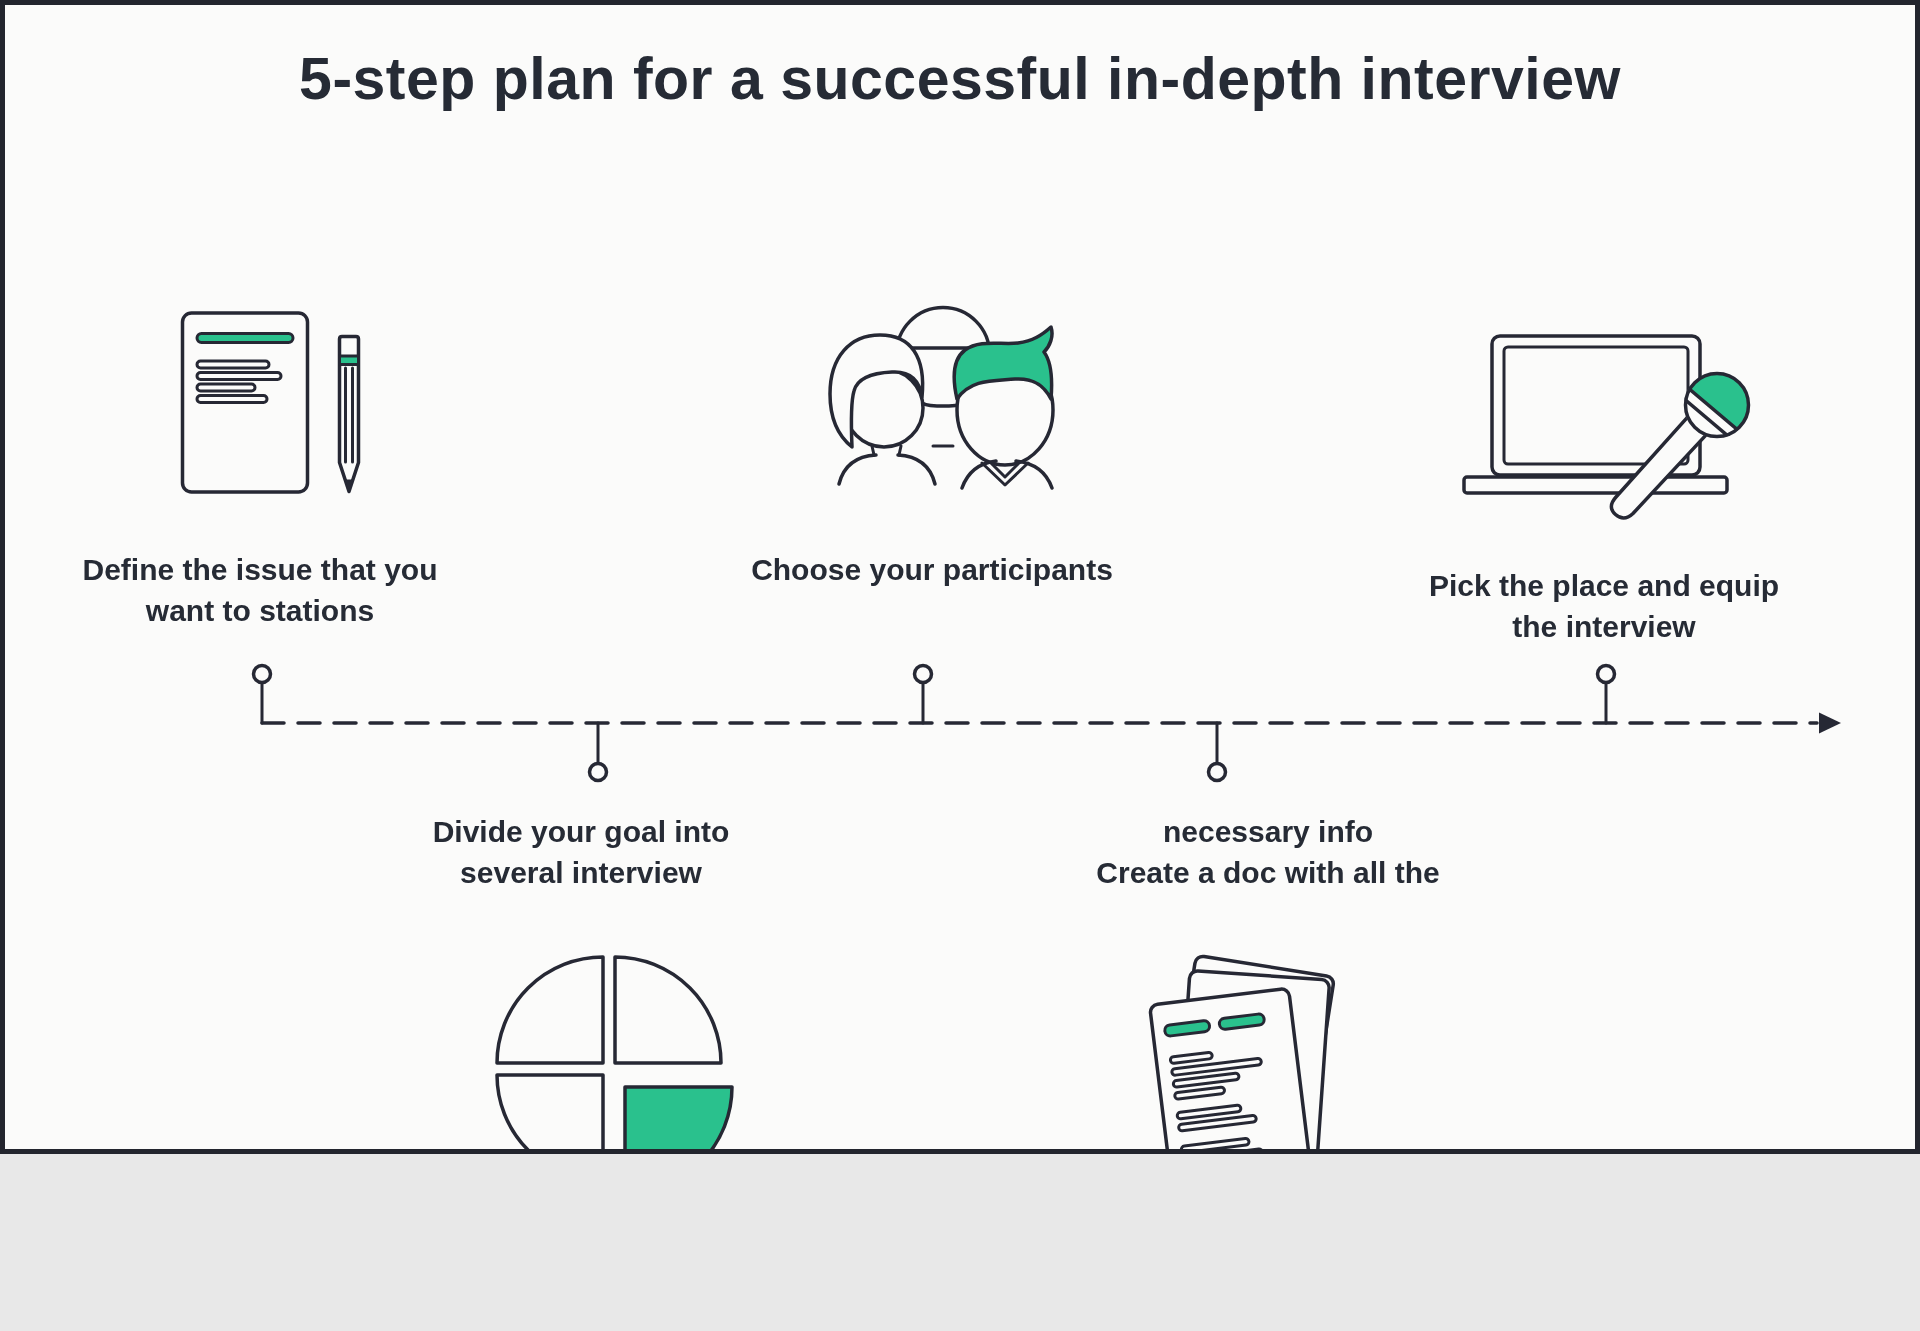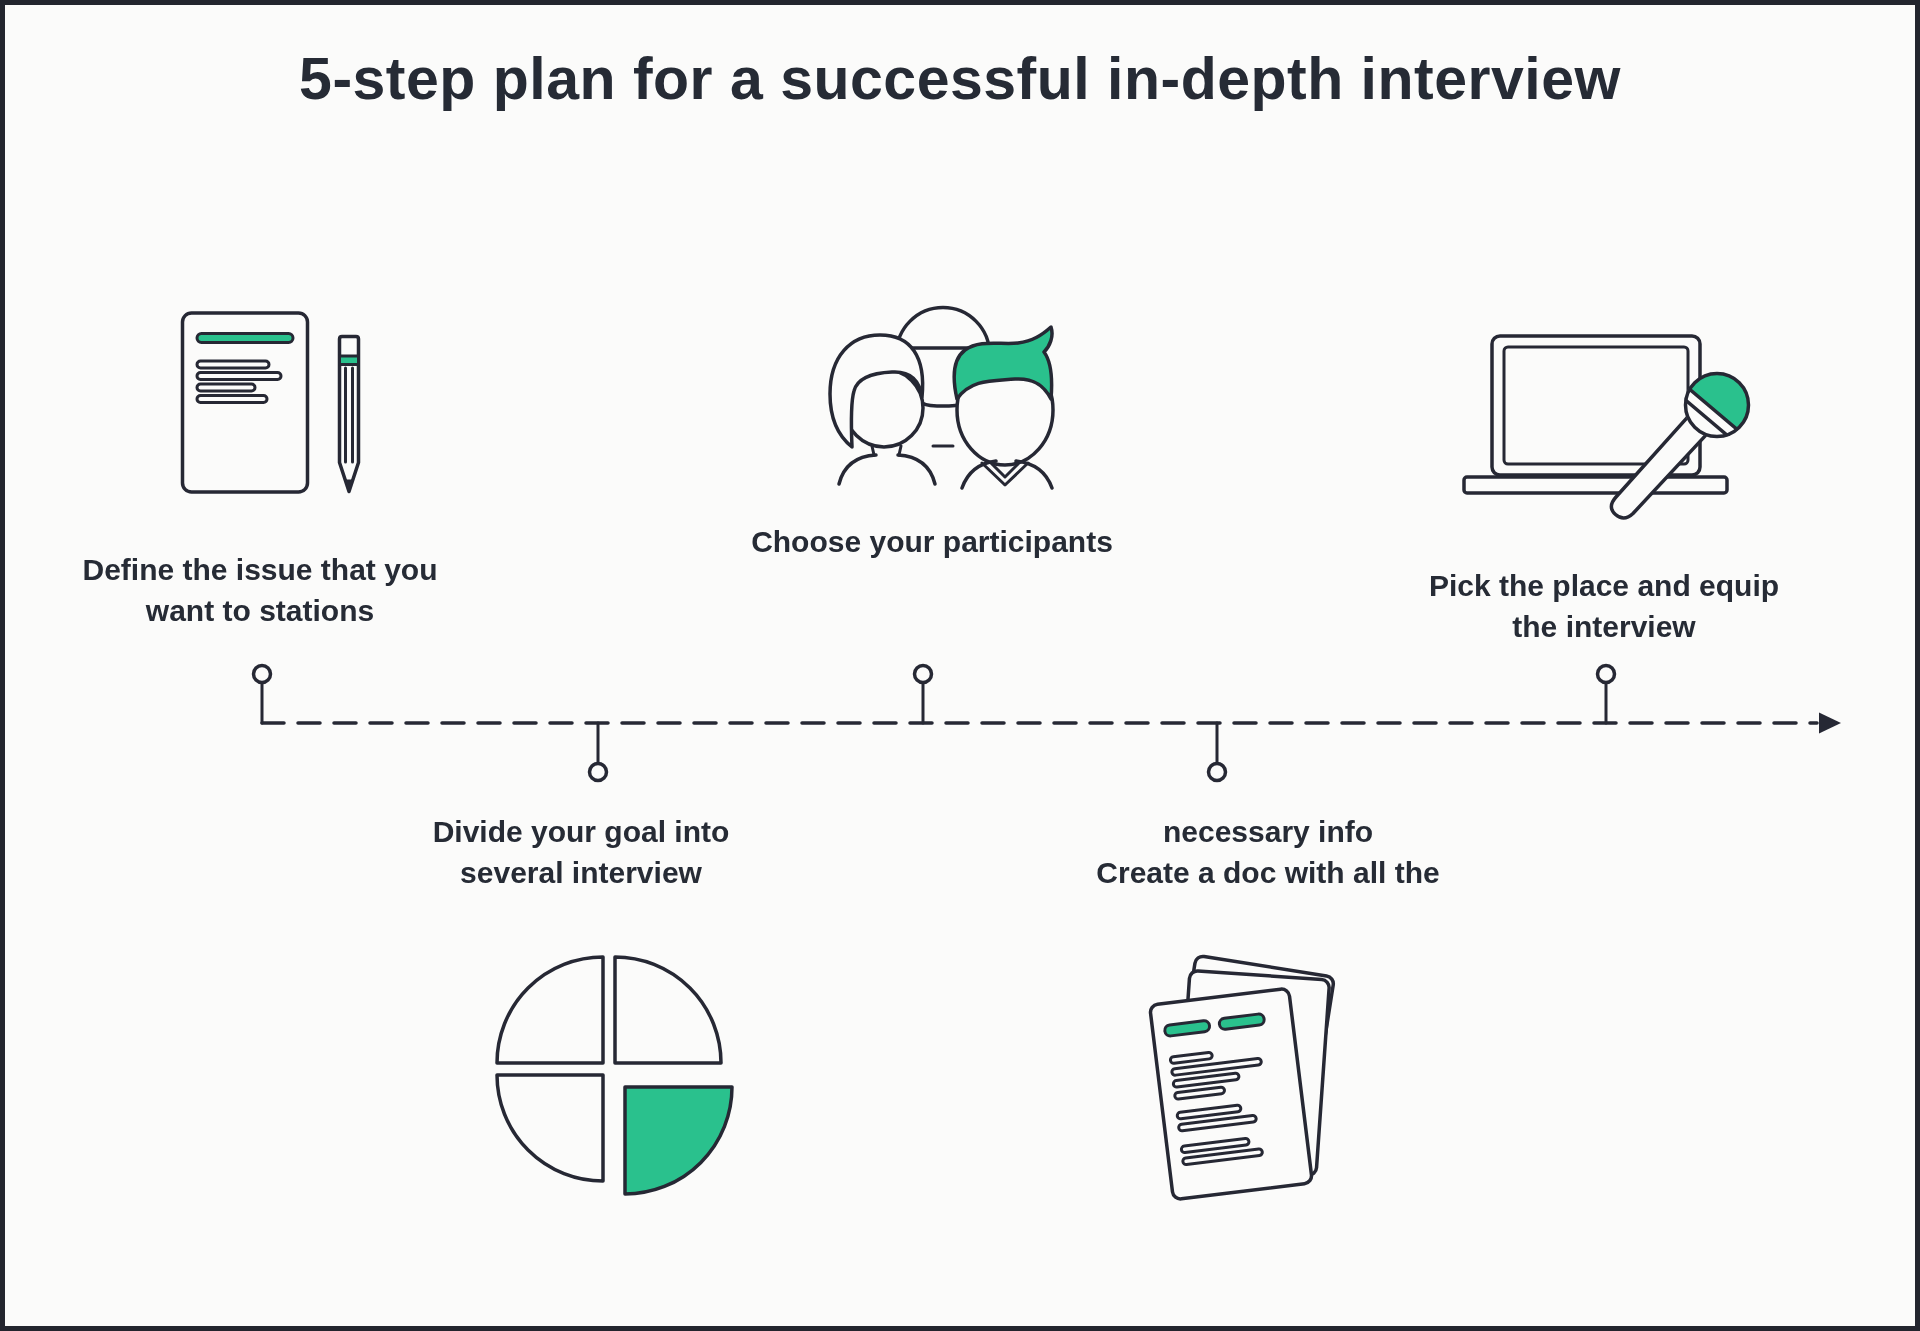--- a/index.html
+++ b/index.html
@@ -1,21 +1,21 @@
 <!DOCTYPE html>
 <html style="--bg: #FBFBFA; --frame: #23252E; --ink: #262834; --text: #262B35; --accent: #2AC18D;"><head>
 <meta charset="utf-8">
 <style>
   :root{
     --bg:#FBFBFA; --frame:#23252E; --ink:#262834; --text:#262B35; --accent:#2AC18D;
   }
   *{margin:0;padding:0;box-sizing:border-box;}
   body{background:#e8e8e8;font-family:"Liberation Sans",sans-serif;}
   .canvas{
-    position:relative;width:1920px;height:1331px;background:var(--bg);
+    position:relative;width:1920px;height:1154px;background:var(--bg);
     border:5px solid var(--frame);overflow:hidden;
   }
   .title{
     position:absolute;left:0;right:0;top:40px;text-align:center;
     font-size:59px;font-weight:700;color:var(--text);letter-spacing:0.5px;
   }
   .step-label{
     position:absolute;transform:translateX(-50%);text-align:center;
     font-weight:700;font-size:30px;line-height:41px;color:var(--text);white-space:nowrap;
   }
@@ -139,21 +139,21 @@
       <path class="ink-s3" d="M 1601,678 V 718"></path>
         <circle class="ink-f" cx="1601" cy="669" r="8.5" stroke-width="3"></circle>
     </g>
   </svg>
 
   <div class="step-label" style="left:255px;top:544px">
     <div>Define the issue that you</div>
     <div>want to stations</div>
   </div>
 
-  <div class="step-label" style="left:927px;top:516px">
+  <div class="step-label" style="left:927px;top:544px">
     <div>Choose your participants</div>
   </div>
 
   <div class="step-label" style="left:1599px;top:560px">
     <div>Pick the place and equip</div>
     <div>the interview</div>
   </div>
 
   <div class="step-label" style="left:576px;top:806px">
     <div>Divide your goal into</div>

